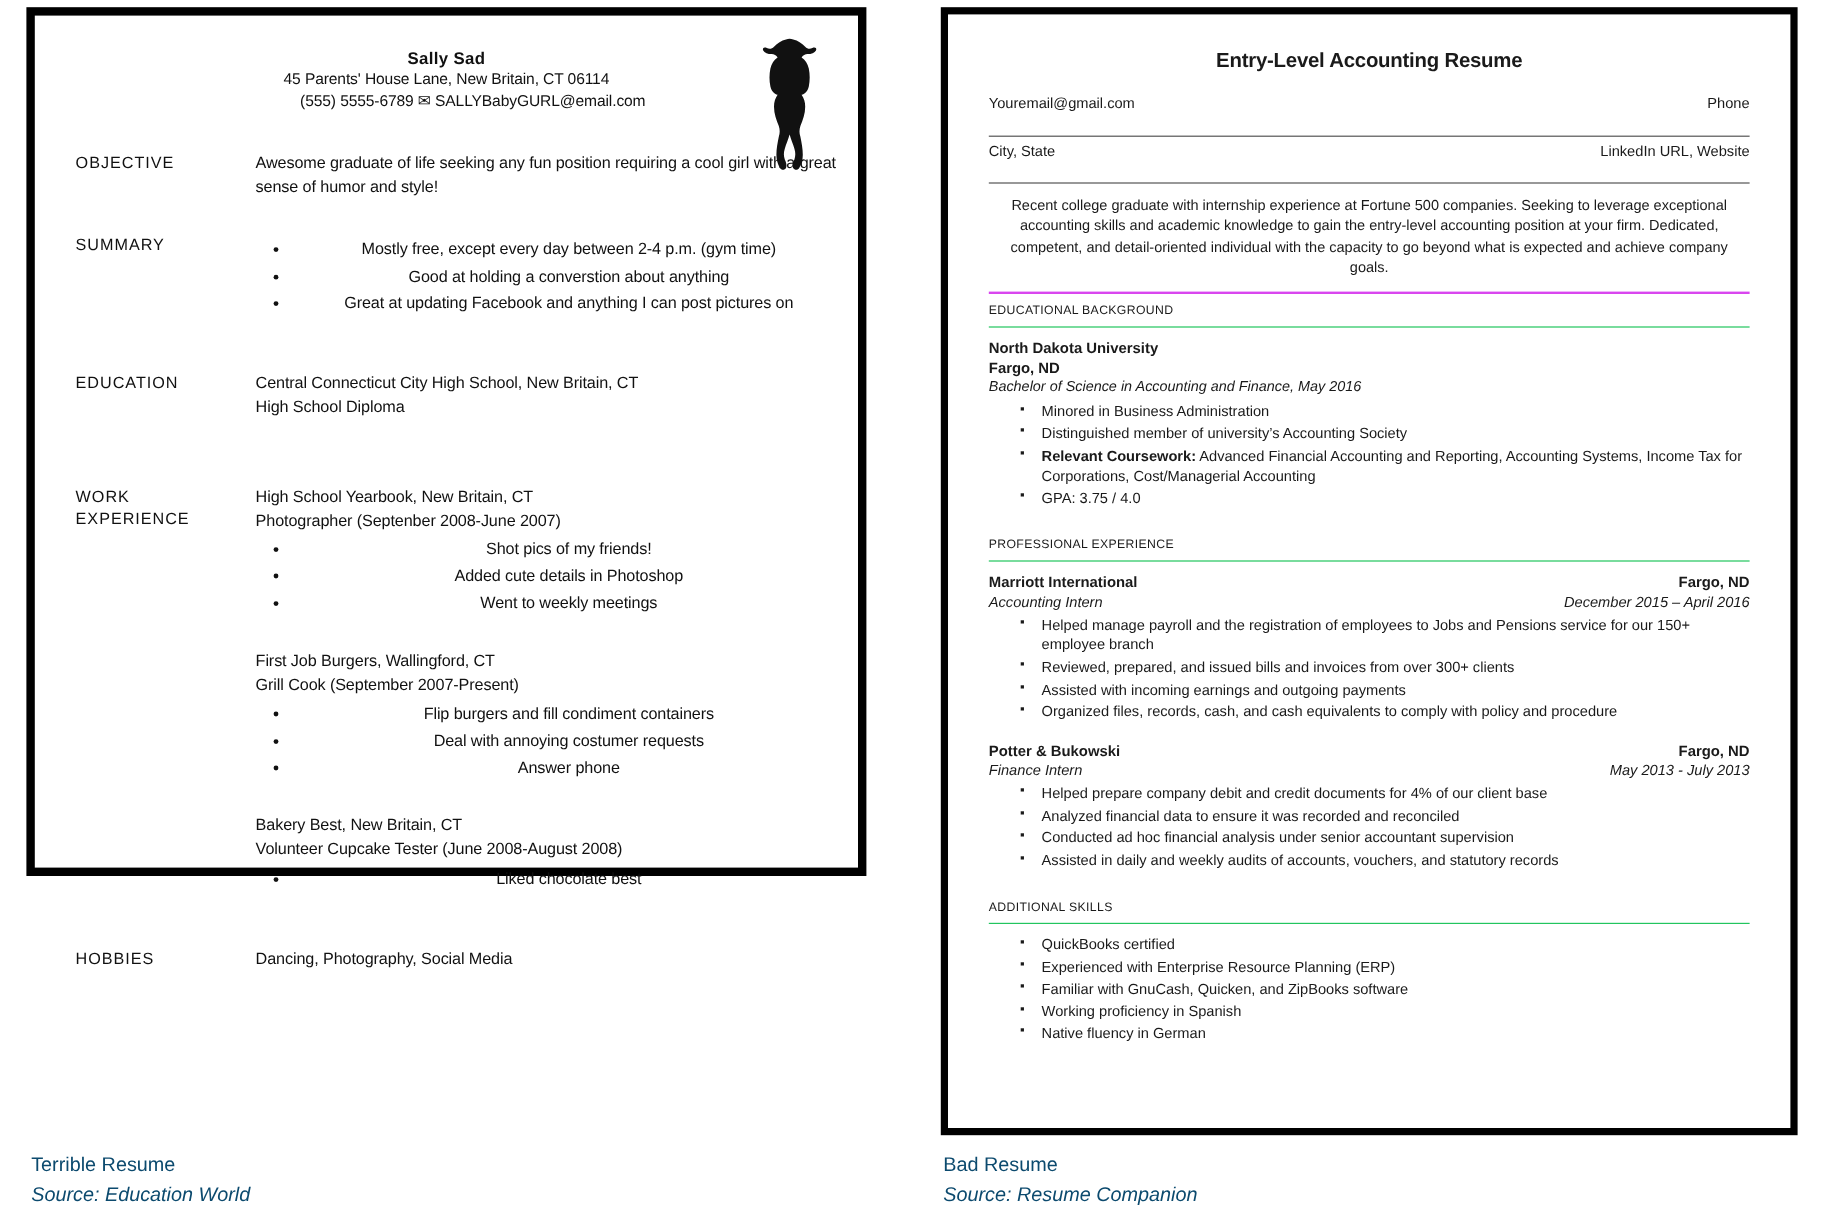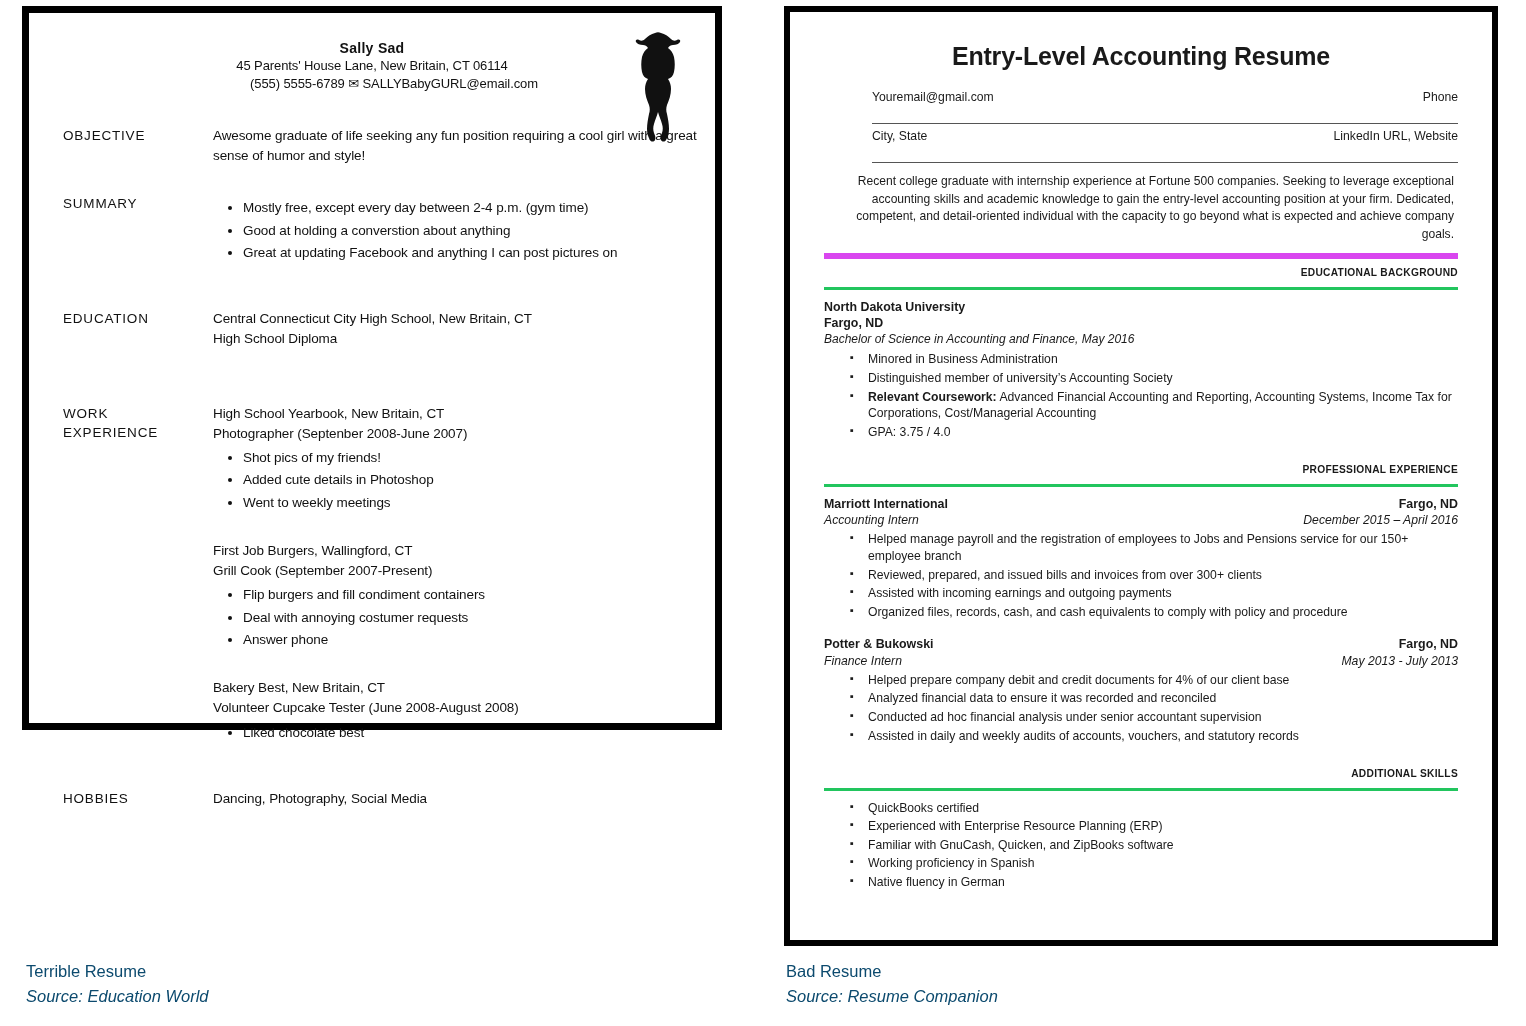--- a/index.html
+++ b/index.html
@@ -86,20 +86,21 @@
     font-size: 13.5px;
     line-height: 1.5;
     letter-spacing: -.1px;
   }
   .lr-content ul {
     margin: 4px 0 0 0;
     padding-left: 30px;
   }
   .lr-content li {
     margin-bottom: 2px;
+    text-align: center;
   }
   .gap-lg { height: 26px; }
   .gap-md { height: 16px; }
 
   
   .right-wrap {
     position: absolute;
     left: 784px;
     top: 6px;
     width: 714px;
@@ -110,50 +111,49 @@
   }
   .right-inner {
     padding: 28px 34px 10px 34px;
     font-family: "Liberation Sans", sans-serif;
     color: #1a1a1a;
     font-size: 12.2px;
     line-height: 1.32;
   }
   .rr-title {
     text-align: center;
-    font-size: 25px;
+    font-size: 17px;
     font-weight: bold;
     letter-spacing: -.2px;
     margin-bottom: 16px;
   }
   .rr-contact-row {
     display: flex;
     justify-content: space-between;
     border-bottom: 1px solid #555;
     padding-bottom: 18px;
     margin-bottom: 4px;
     font-size: 12.2px;
-    margin-left: 48px;
   }
   .rr-contact-row.last {
     margin-bottom: 10px;
   }
   .rr-summary {
-    text-align: right;
+    text-align: center;
     font-size: 12.1px;
     line-height: 1.45;
     padding: 0 4px 10px 4px;
-    border-bottom: 6px solid #d946ef;
+    border-bottom: 2px solid #d946ef;
   }
   .rr-section-head {
-    text-align: right;
-    font-weight: bold;
+    text-align: left;
+    font-weight: normal;
     font-size: 12.5px;
     padding: 5px 0 6px 0;
-    border-bottom: 3px solid #22c55e;
+    border-bottom: 1px solid #22c55e;
     margin-bottom: 9px;
   }
   .rr-section-head .sc {
     font-size: 10.2px;
     letter-spacing: .3px;
   }
   .rr-org-row {
     display: flex;
     justify-content: space-between;
     font-weight: bold;

